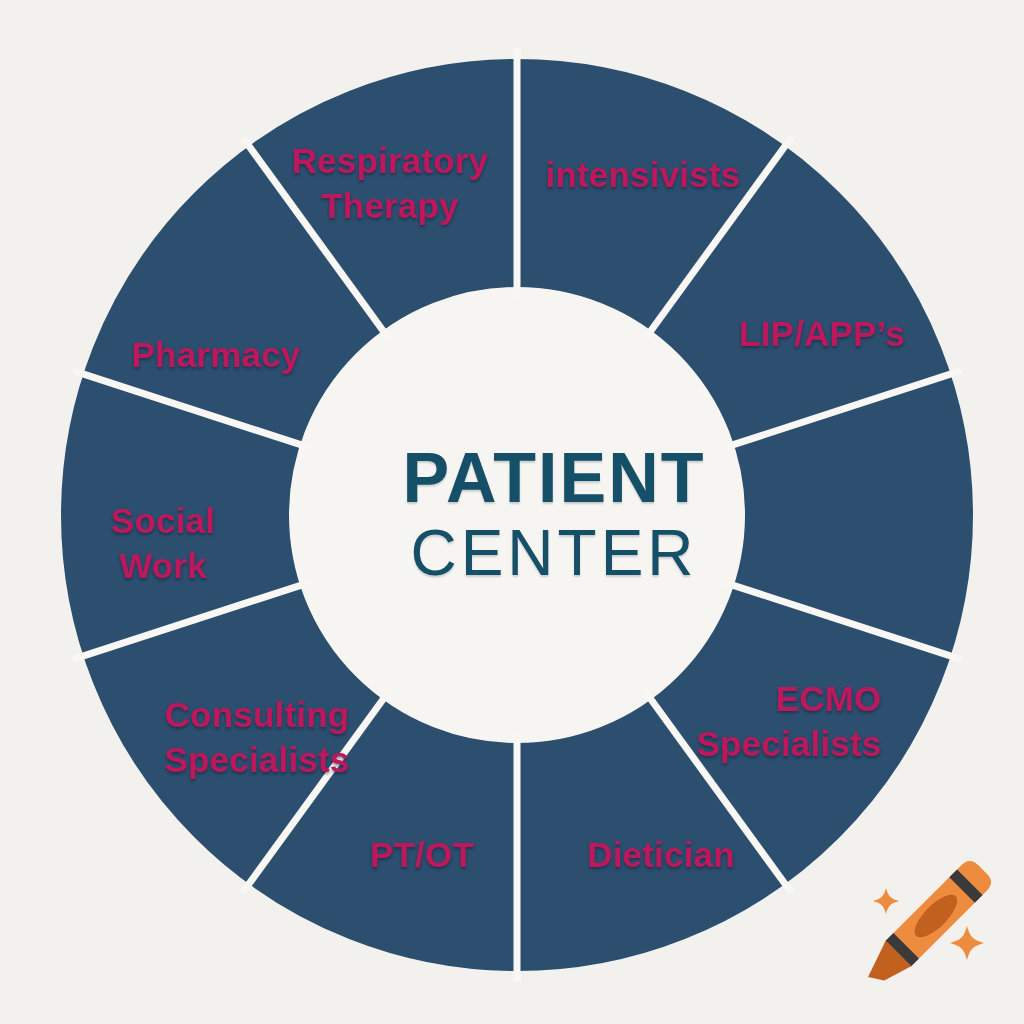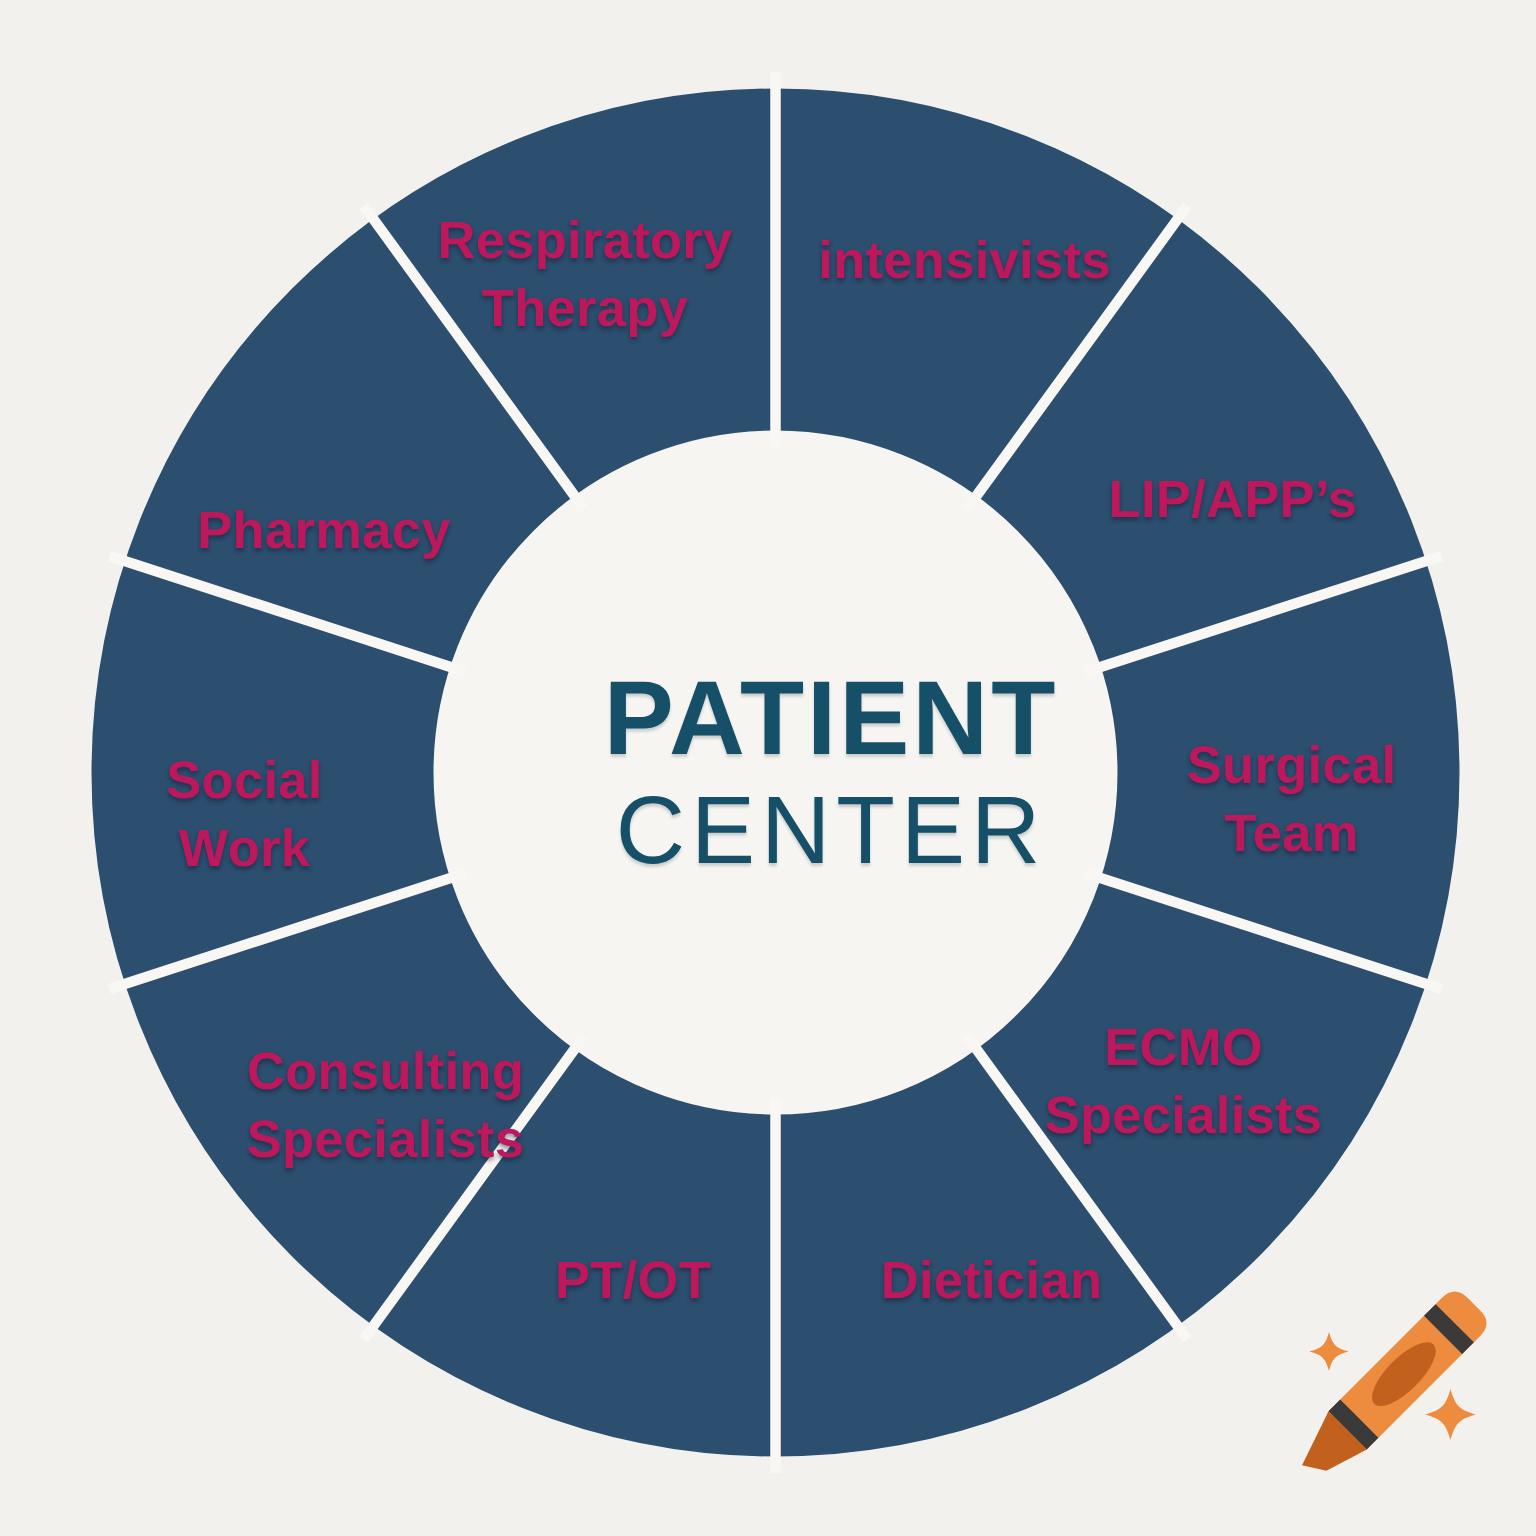--- a/index.html
+++ b/index.html
@@ -31,21 +31,21 @@
     font-weight: bold;
     line-height: 1.28;
     text-align: center;
     white-space: pre-line;
     letter-spacing: 0.2px;
     text-shadow: 0 2px 3px rgba(10, 22, 38, 0.45);
   }
   .seg-intensivists { left: 643px; top: 175px; }
   .seg-lipapps      { left: 822px; top: 334px; }
   .seg-surgical     { left: 861px; top: 534px; }
-  .seg-ecmo         { left: 789px; top: 722px; }
+  .seg-ecmo         { left: 789px; top: 722px; text-align: right; }
   .seg-dietician    { left: 616px; top: 855px; margin-left: 45px; }
   .seg-ptot         { left: 422px; top: 855px; }
   .seg-consulting   { left: 257px; top: 738px; }
   .seg-social       { left: 163px; top: 544px; }
   .seg-pharmacy     { left: 216px; top: 355px; }
   .seg-respiratory  { left: 390px; top: 184px; }
   .center-label {
     position: absolute;
     left: 517px;
     top: 516px;
@@ -109,22 +109,20 @@
 
       <g fill="#ED8B3E">
         <path transform="translate(886,901) scale(13)" d="M 0 -1 C 0.18 -0.35 0.35 -0.18 1 0 C 0.35 0.18 0.18 0.35 0 1 C -0.18 0.35 -0.35 0.18 -1 0 C -0.35 -0.18 -0.18 -0.35 0 -1 Z"></path>
         <path transform="translate(967,943) scale(17)" d="M 0 -1 C 0.18 -0.35 0.35 -0.18 1 0 C 0.35 0.18 0.18 0.35 0 1 C -0.18 0.35 -0.35 0.18 -1 0 C -0.35 -0.18 -0.18 -0.35 0 -1 Z"></path>
       </g>
     </g>
   </svg>
 
   <div class="seg-label seg-intensivists">intensivists</div>
   <div class="seg-label seg-lipapps">LIP/APP’s</div>
-  <div class="seg-label seg-surgical">Surgical
-Team</div>
   <div class="seg-label seg-ecmo">ECMO
 Specialists</div>
   <div class="seg-label seg-dietician">Dietician</div>
   <div class="seg-label seg-ptot">PT/OT</div>
   <div class="seg-label seg-consulting">Consulting
 Specialists</div>
   <div class="seg-label seg-social">Social
 Work</div>
   <div class="seg-label seg-pharmacy">Pharmacy</div>
   <div class="seg-label seg-respiratory">Respiratory

